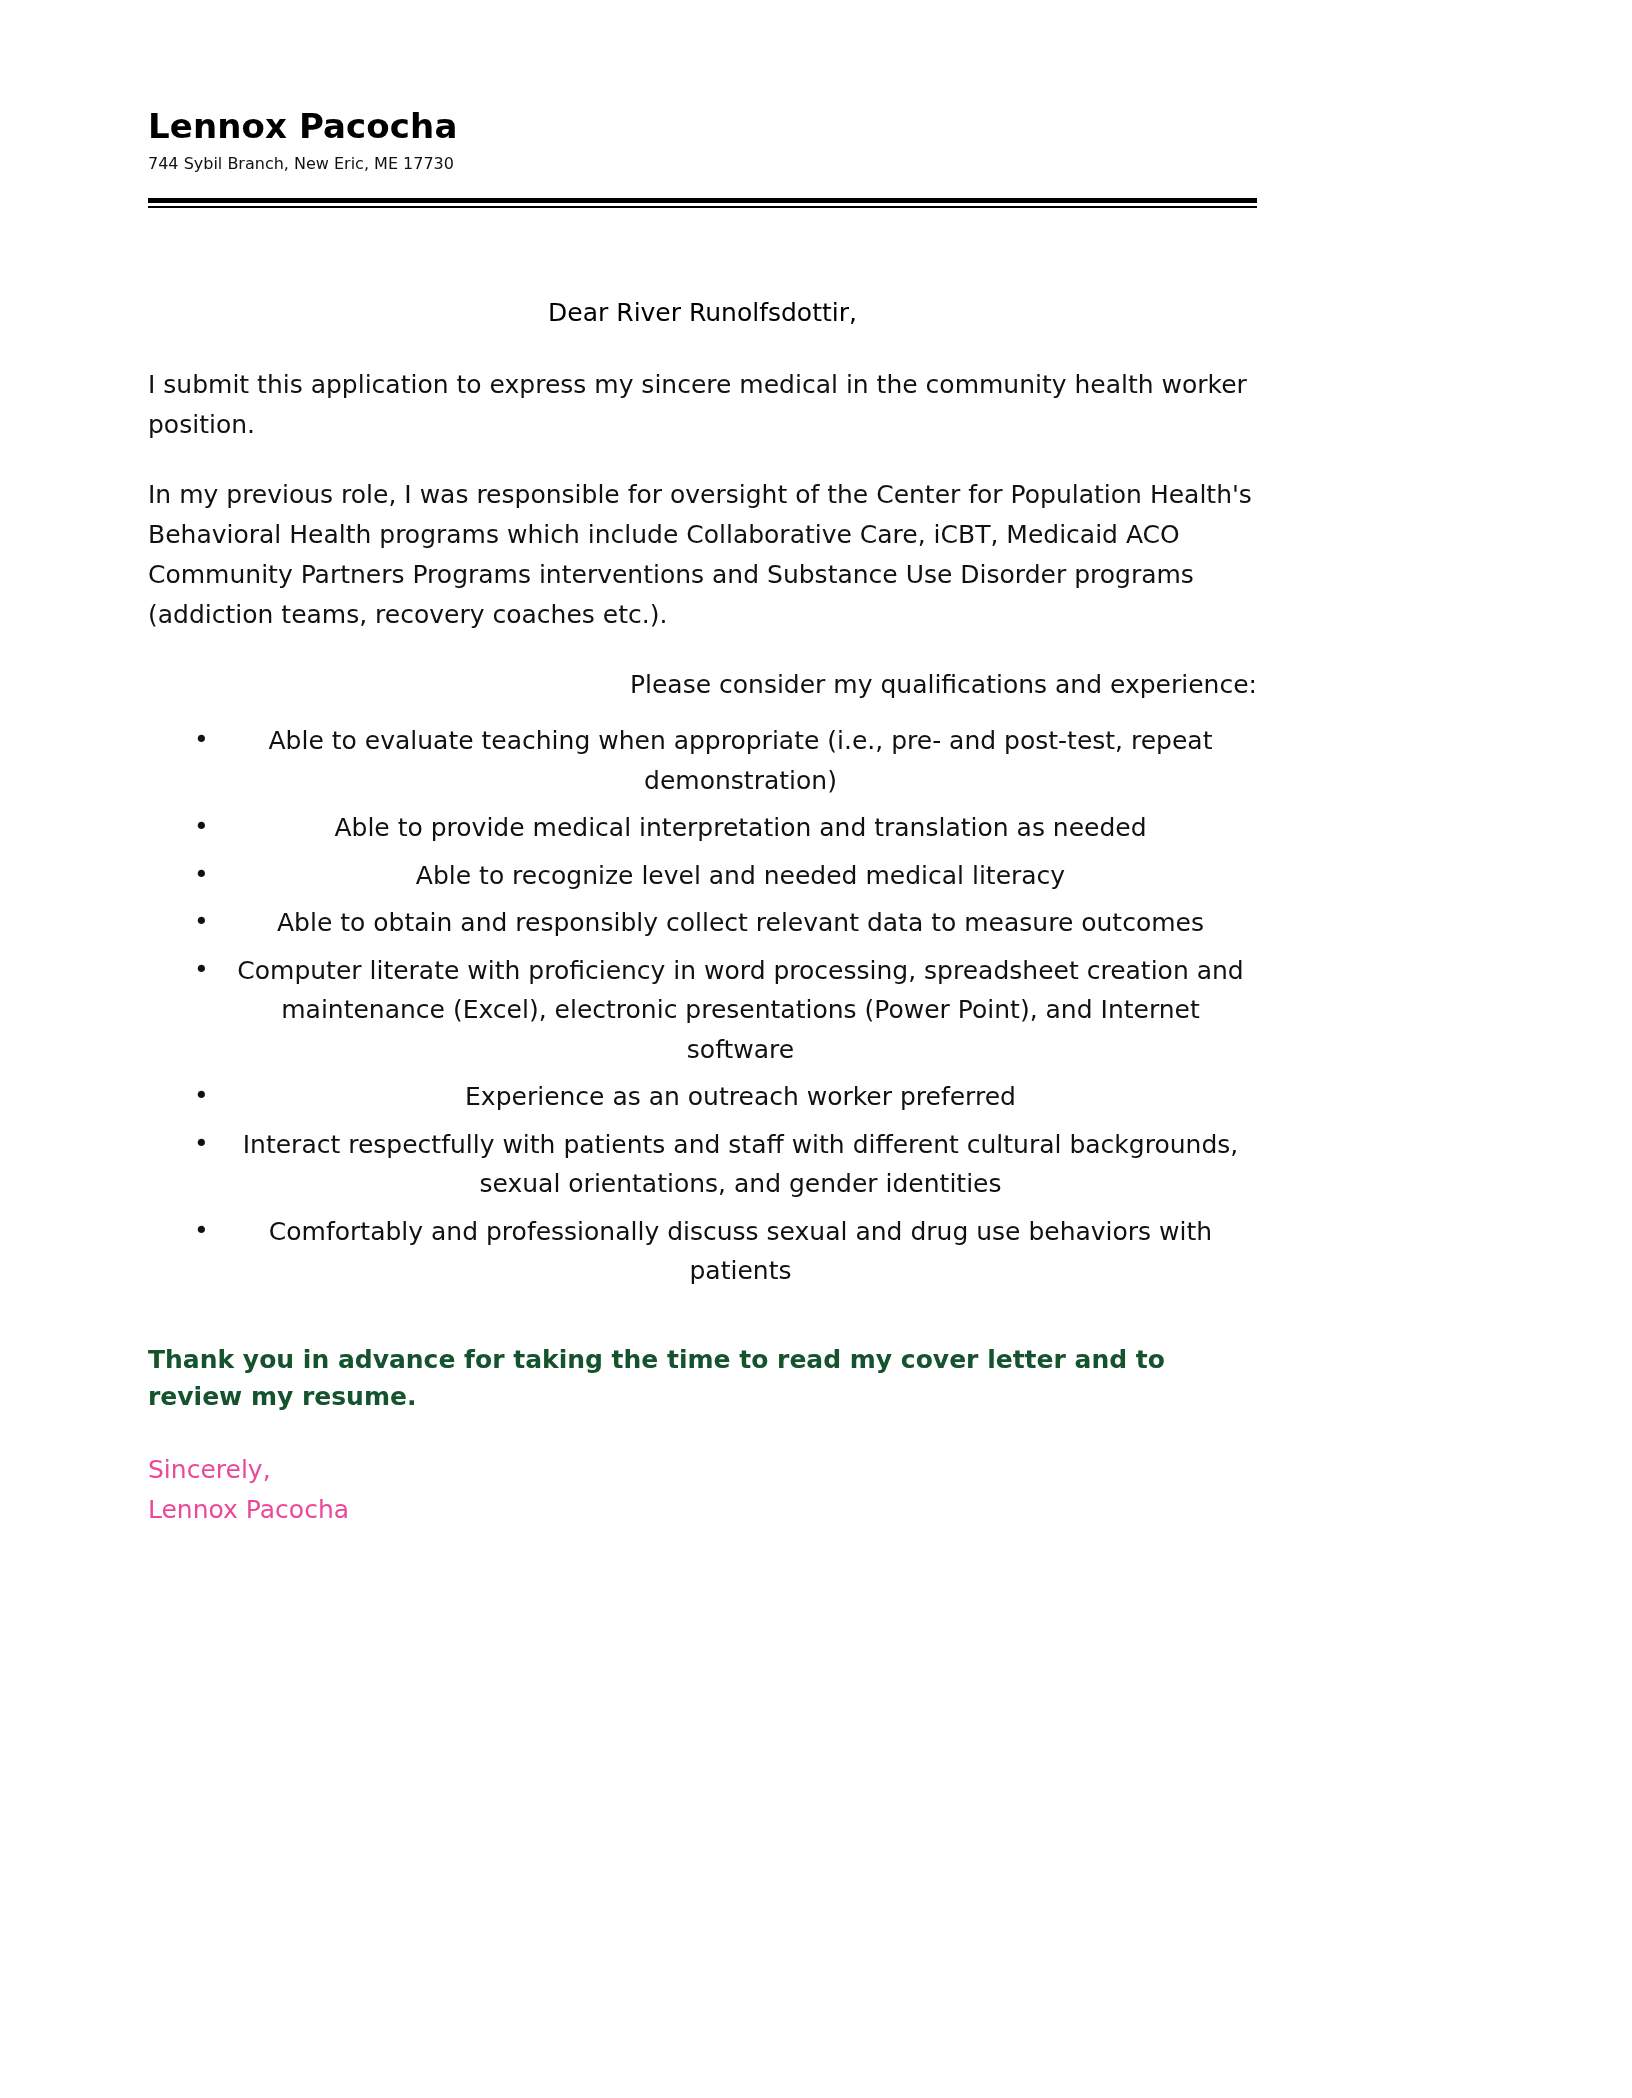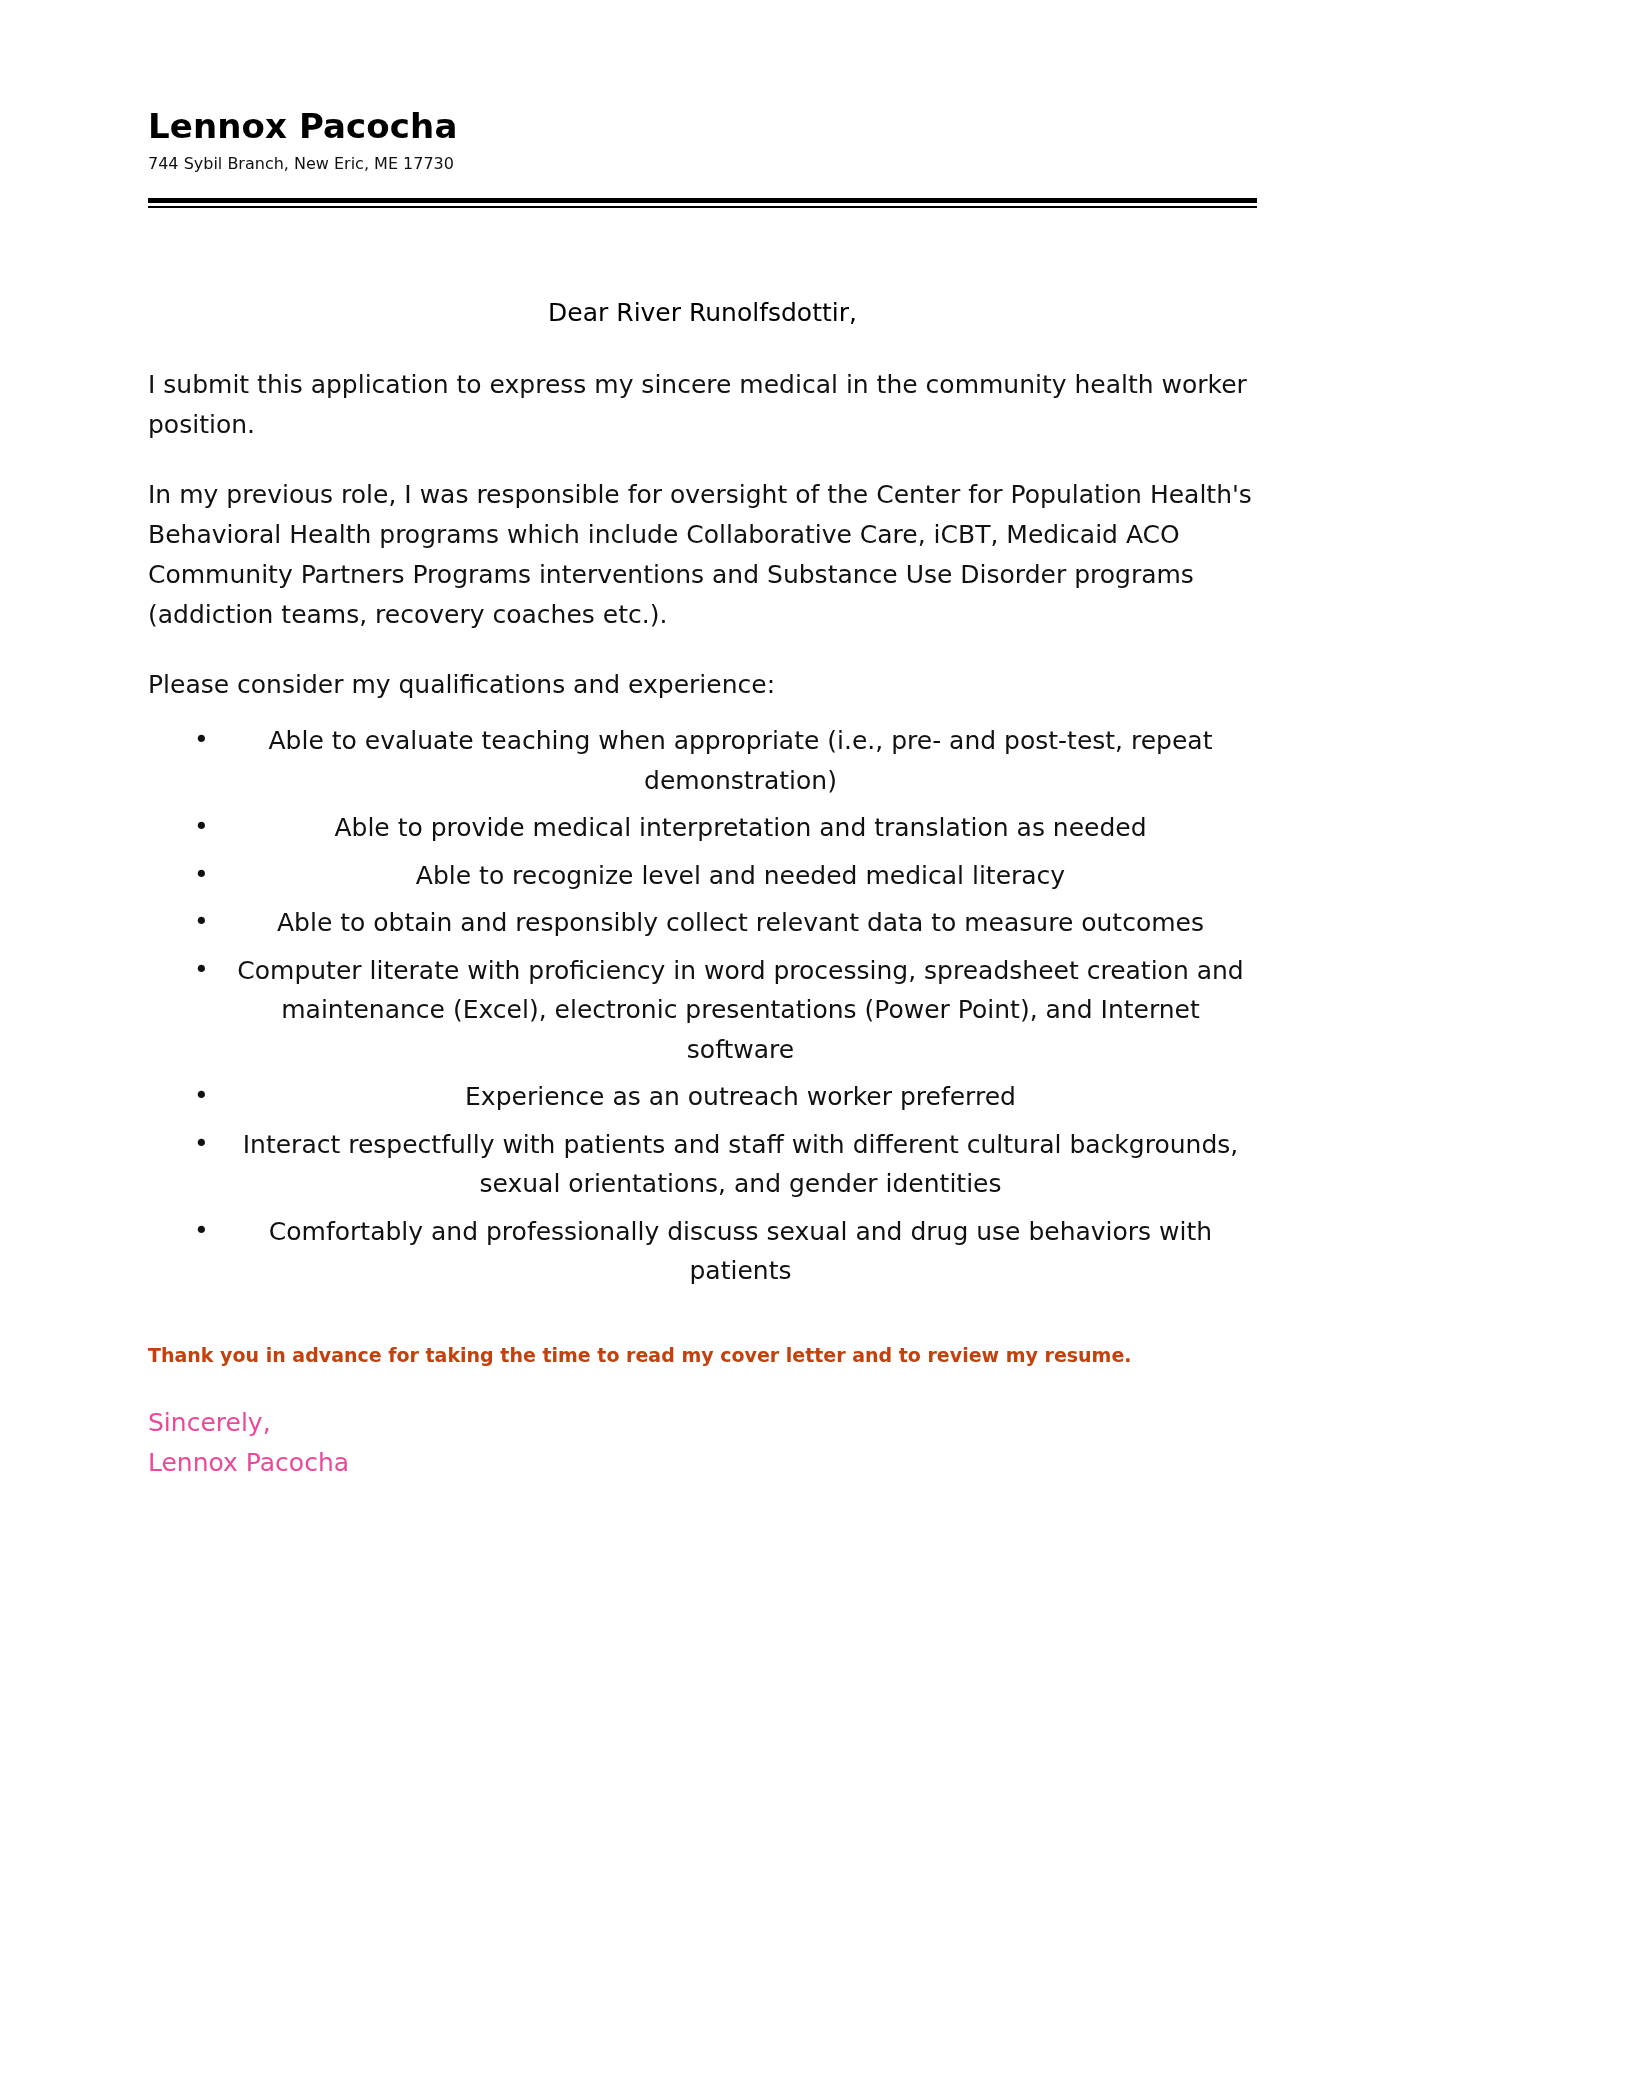--- a/index.html
+++ b/index.html
@@ -65,20 +65,21 @@
     text-align: center;
   }
   p.para {
     font-size: 25px;
     line-height: 1.6;
     margin: 0 0 30px 0;
     color: #111111;
   }
   p.para:last-of-type {
     margin-bottom: 8px;
+    text-align: right;
   }
   ul.quals {
     list-style: none;
     margin: 16px 0 0 0;
     padding: 0 0 0 38px;
     text-align: center;
   }
   ul.quals li {
     position: relative;
     font-size: 25px;
@@ -90,23 +91,23 @@
   ul.quals li::before {
     content: "\2022";
     position: absolute;
     left: 8px;
     top: -1px;
     font-size: 25px;
     line-height: 1.58;
     color: #111111;
   }
   .thanks {
-    font-size: 19px;
+    font-size: 25px;
     font-weight: bold;
-    color: #c2410c;
+    color: #14532d;
     margin: 50px 0 34px 0;
     line-height: 1.5;
   }
   .closing {
     font-size: 25px;
     line-height: 1.6;
     margin: 0;
     color: #ec4899;
   }
   .closing .sig-name {

